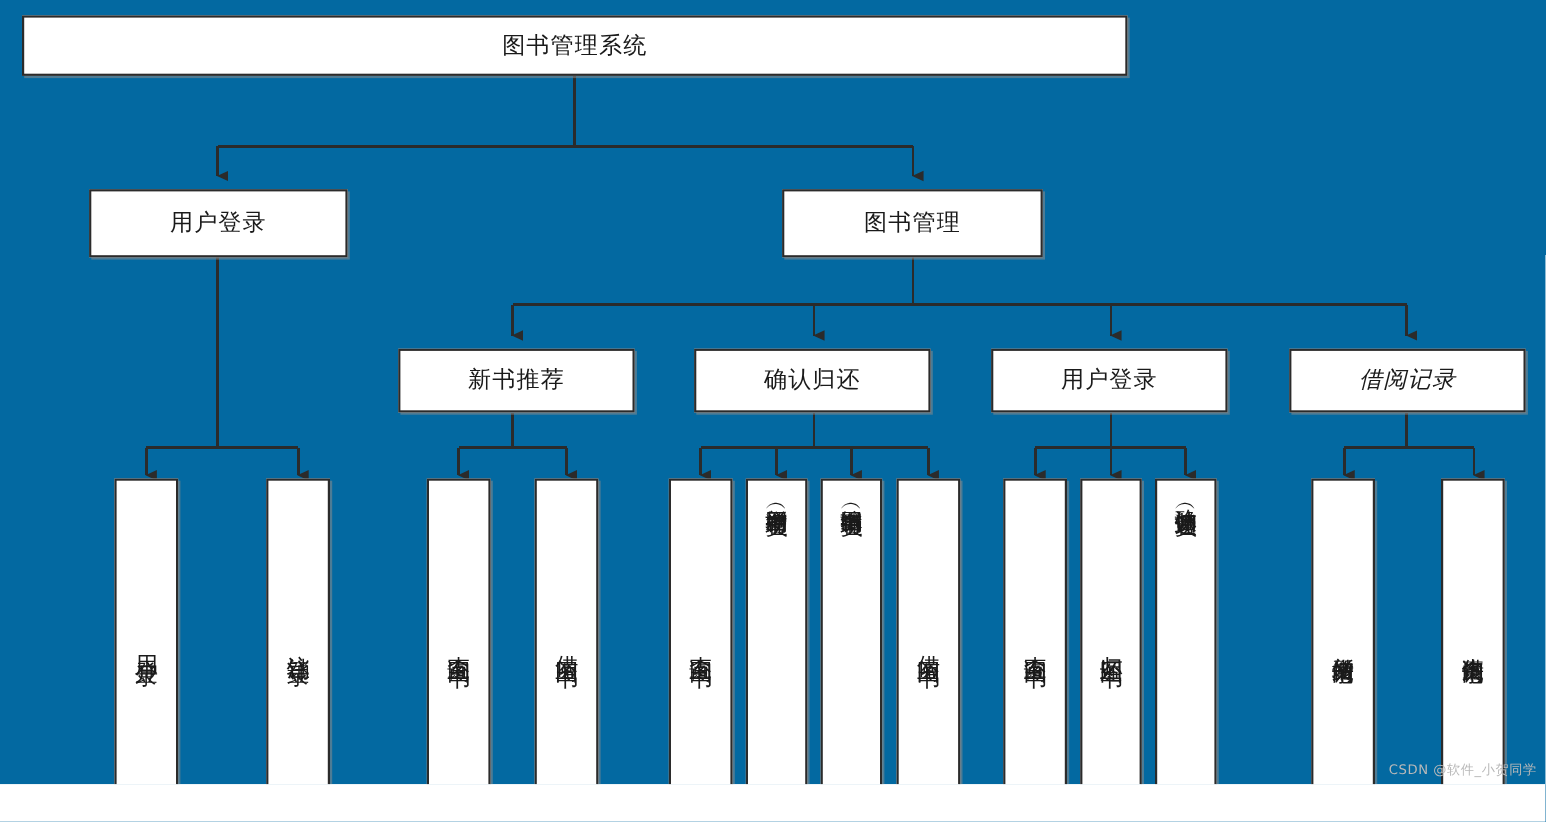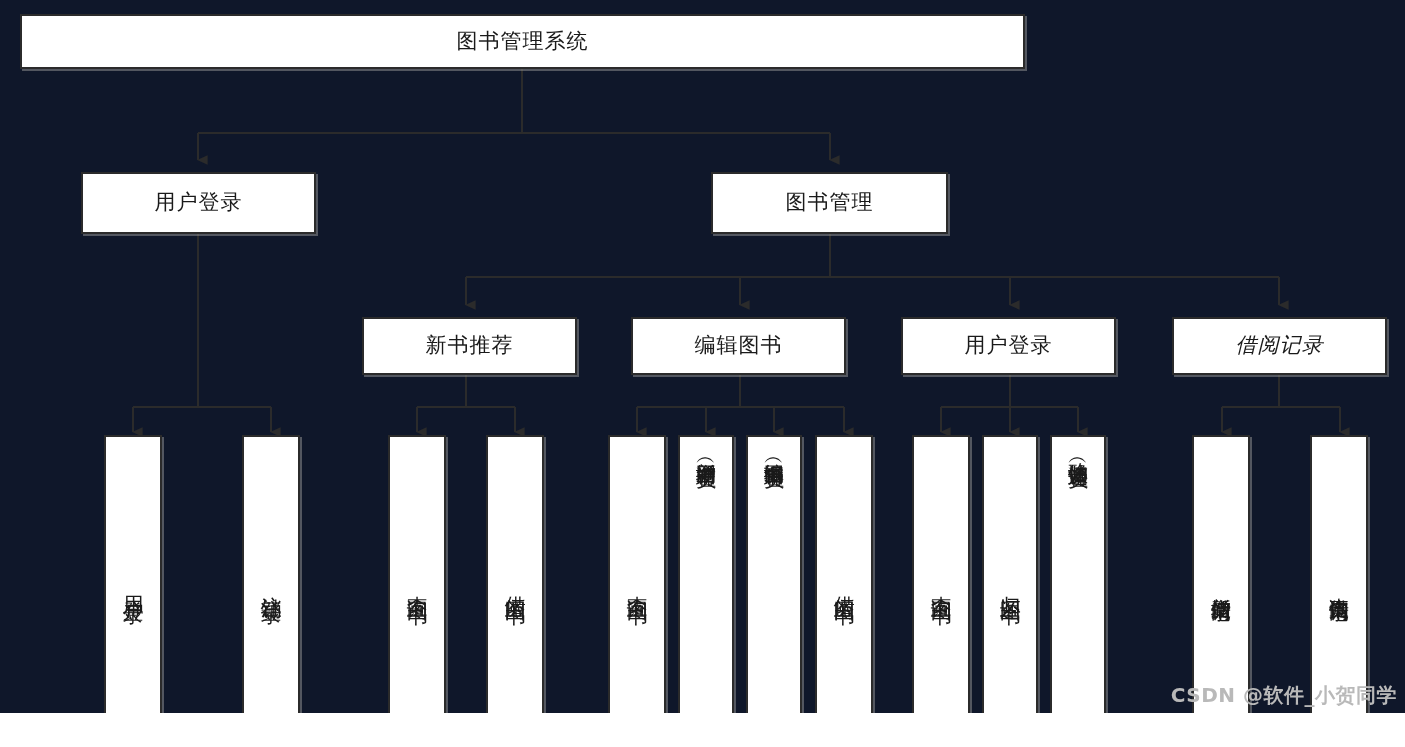--- a/index.html
+++ b/index.html
@@ -7,21 +7,21 @@
     padding: 0;
     background: #ffffff;
   }
   body {
     font-family: "DejaVu Sans", "Liberation Sans", sans-serif;
   }
   #canvas {
     position: relative;
     width: 1405px;
     height: 713px;
-    background: #0f172a;
+    background: #0369a1;
     overflow: hidden;
     text-align: center;
   }
   #wires {
     position: absolute;
     left: 0;
     top: 0;
     width: 1405px;
     height: 747px;
     pointer-events: none;
@@ -60,25 +60,24 @@
     letter-spacing: 1px;
   }
   .node.v.mid {
     align-items: center;
     padding-top: 0;
   }
   #watermark {
     position: absolute;
     right: 8px;
     bottom: 4px;
-    font-size: 20px;
+    font-size: 12px;
     color: #b9b9b9;
     letter-spacing: 0.5px;
     white-space: nowrap;
-    font-weight: bold;
   }
 </style>
 </head>
 <body>
 
 <div id="canvas">
 
   <svg id="wires" viewBox="0 0 1405 747">
     <defs>
       <marker id="arr" markerWidth="12" markerHeight="12" refX="5.2" refY="9.6" orient="auto" markerUnits="userSpaceOnUse">
@@ -139,21 +138,21 @@
 
   <div class="node h" style="left:362px; top:317px; width:215px; height:58px;">
     <span>新书推荐</span>
   </div>
 
   <div class="node h" style="left:711px; top:172px; width:237px; height:62px;">
     <span>图书管理</span>
   </div>
 
   <div class="node h" style="left:631px; top:317px; width:215px; height:58px;">
-    <span>编辑图书</span>
+    <span>确认归还</span>
   </div>
 
   <div class="node h" style="left:901px; top:317px; width:215px; height:58px;">
     <span>用户登录</span>
   </div>
 
   <div class="node h" style="left:1172px; top:317px; width:215px; height:58px;font-style:italic;">
     <span>借阅记录</span>
   </div>
 

